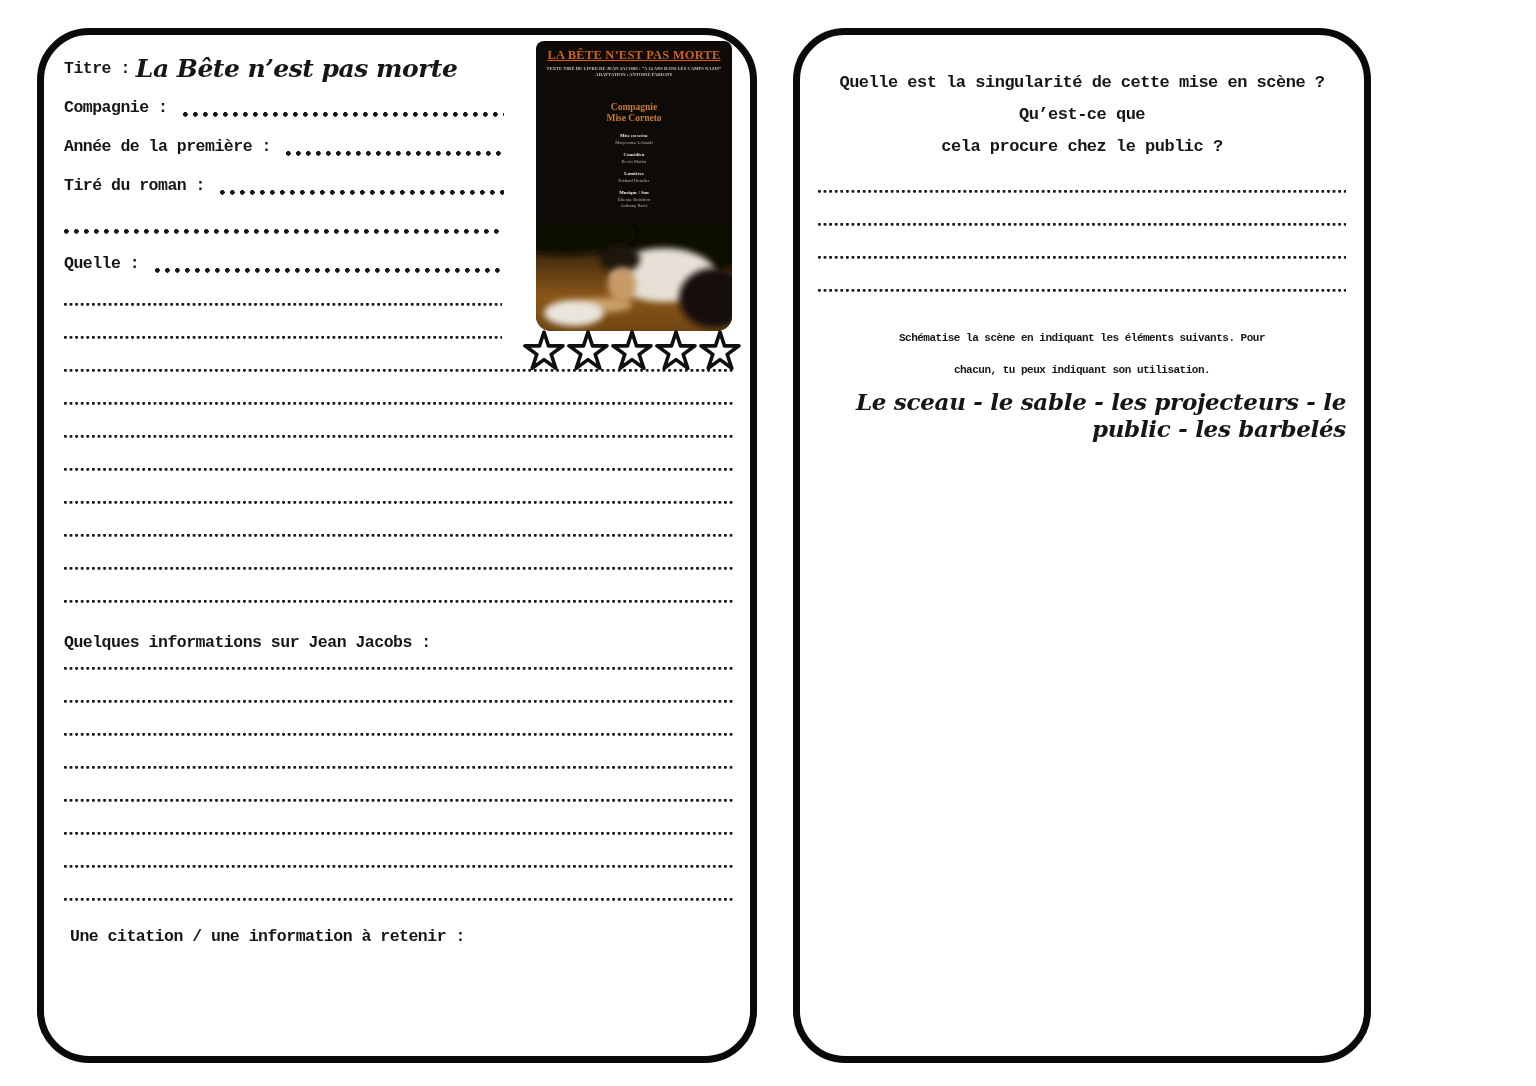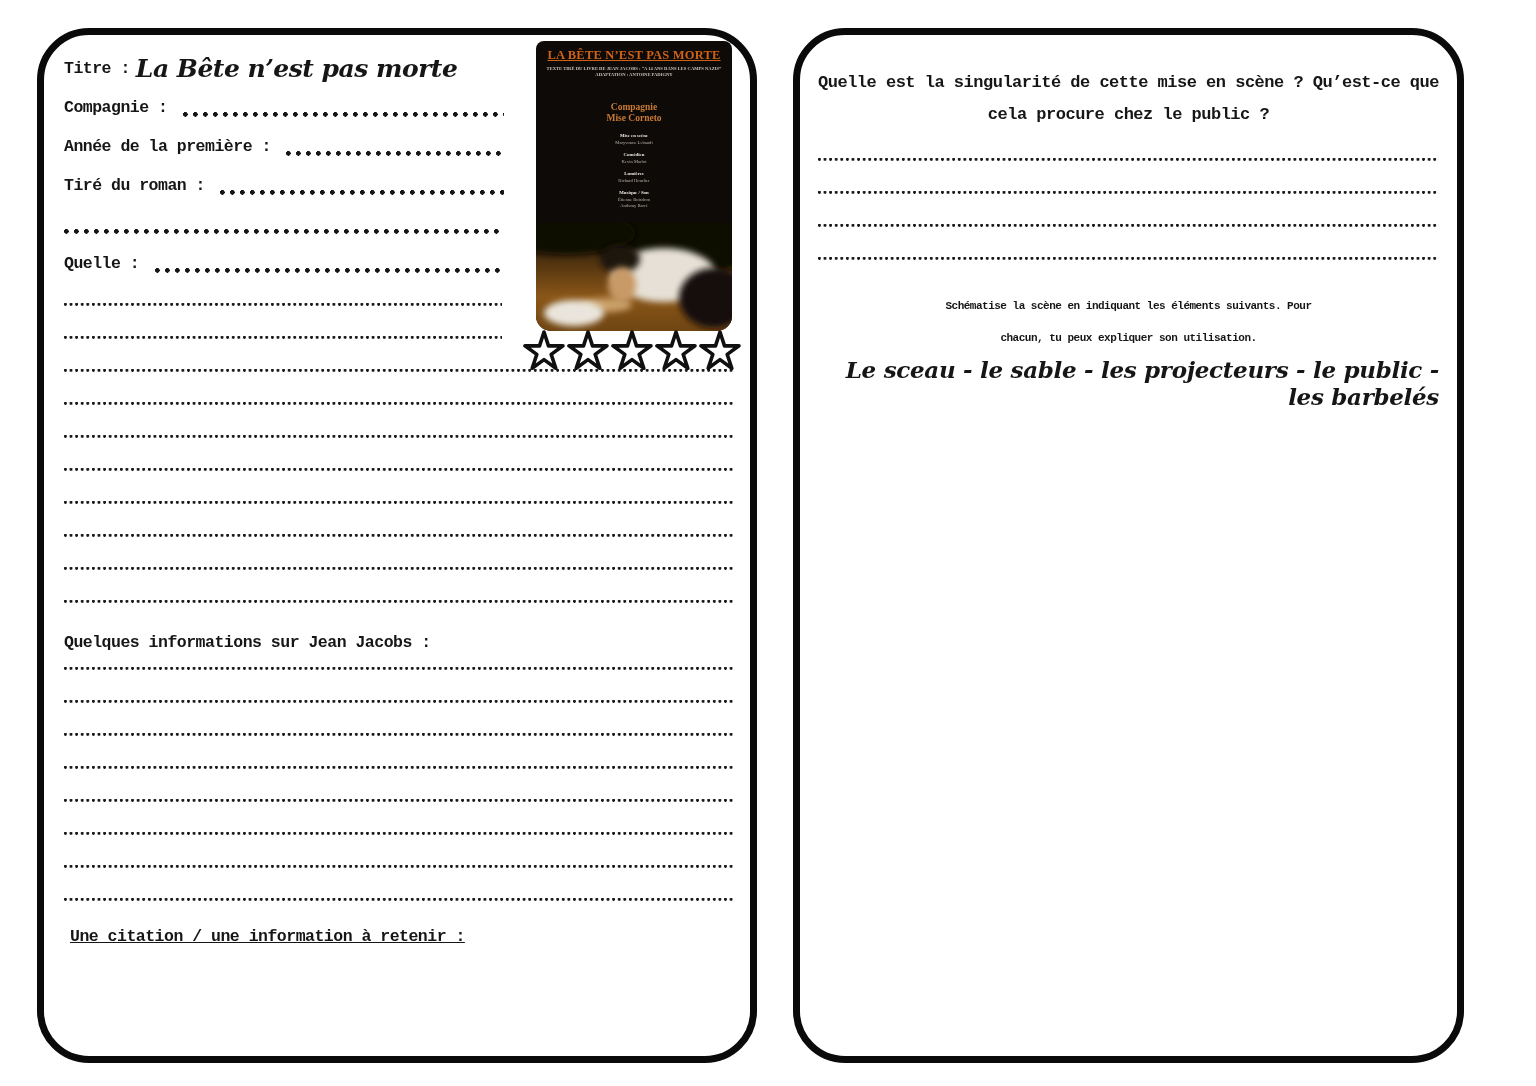--- a/index.html
+++ b/index.html
@@ -6,21 +6,21 @@
   html,body { width:1536px; height:1086px; background:#ffffff; overflow:hidden; }
   body { font-family:"Liberation Mono", monospace; color:#161616; }
 
   .page { position:relative; width:1536px; height:1086px; background:#ffffff; }
 
   .panel {
     position:absolute; top:28px; height:1035px;
     border:7px solid #0a0a0a; border-radius:52px; background:#ffffff;
   }
   .panel.left  { left:37px;  width:720px; padding:20px 16px 0 20px; }
-  .panel.right { left:793px; width:671px; padding:20px 18px 0 18px; }
+  .panel.right { left:793px; width:578px; padding:20px 18px 0 18px; }
 
   
   .fields { width:440px; }
   .frow { display:flex; align-items:center; height:26px; margin-bottom:13px; }
   .lab { font-size:16.5px; font-weight:700; white-space:pre; letter-spacing:-0.5px; }
   .hand { font-family:"DejaVu Serif", serif; font-style:italic; font-weight:700; }
   .title-value { font-size:25px; letter-spacing:-0.5px; margin-left:6px; white-space:nowrap; }
   .leader {
     flex:1 1 auto; height:5px; align-self:flex-end; margin:0 0 3px 6px;
     background-image:radial-gradient(circle at 2.4px 2.4px, #161616 2.1px, transparent 2.5px);
@@ -33,21 +33,21 @@
   .lines { width:100%; }
   .lines.shortw { width:438px; }
   .wline {
     height:3px; margin-bottom:30px;
     background-image:radial-gradient(circle at 1.4px 1.4px, #161616 1.25px, transparent 1.6px);
     background-size:5.6px 3px; background-repeat:repeat-x;
   }
   .first-gap { margin-top:27px; }
   .info-head { margin-top:0px; }
   .info-lines { margin-top:15px; }
-  .cite-head { margin-top:-4px; padding-left:6px;text-decoration:underline; }
+  .cite-head { margin-top:-4px; padding-left:6px; }
 
   
   .poster {
     position:absolute; left:492px; top:6px; width:196px; height:290px;
     background:#0d0a08; border-radius:8px 8px 15px 15px; overflow:hidden;
     text-align:center;
   }
   .p-title {
     margin-top:7px; font-family:"Liberation Serif", serif; font-weight:700;
     font-size:12.5px; color:#cf6217; text-decoration:underline; letter-spacing:0.2px;
@@ -224,20 +224,20 @@
 
     <div class="lines answer-lines">
         <div class="wline"></div>
         <div class="wline"></div>
         <div class="wline"></div>
         <div class="wline"></div>
       </div>
 
     <div class="instr">
       <div>Schématise la scène en indiquant les éléments suivants. Pour</div>
-      <div>chacun, tu peux expliquer son utilisation.</div>
+      <div>chacun, tu peux indiquant son utilisation.</div>
     </div>
 
     <div class="hand elements">Le sceau - le sable - les projecteurs - le public - les barbelés</div>
 
     <div class="draw-area"></div>
   </section>
 </div>
 
 </body></html>

